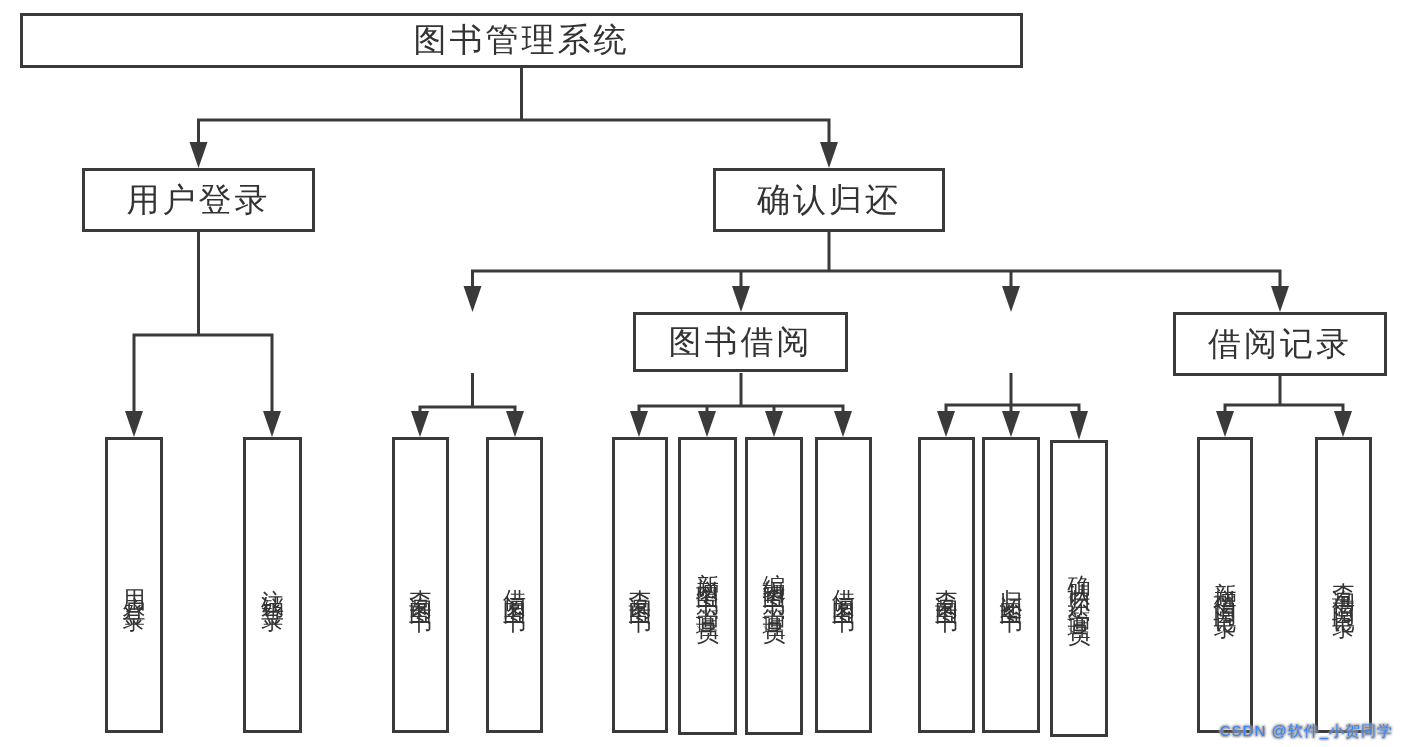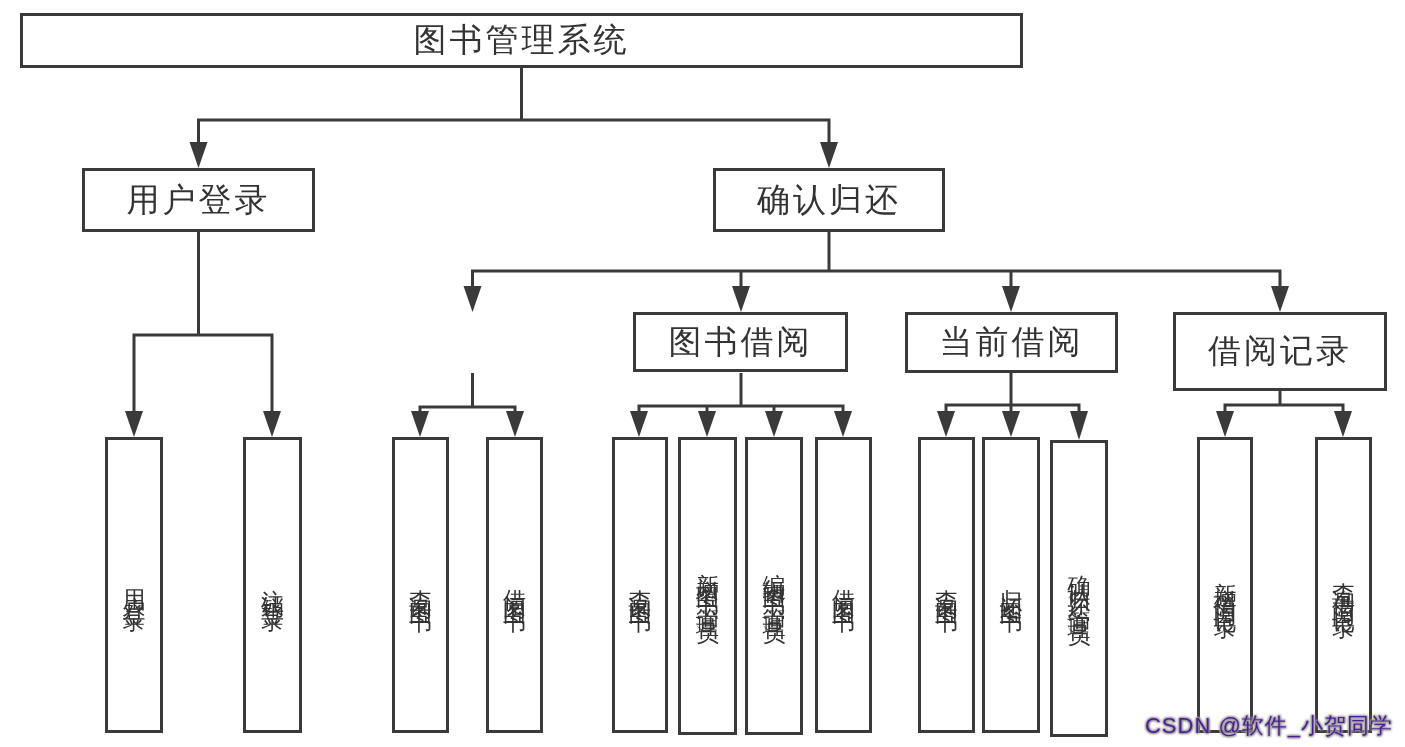--- a/index.html
+++ b/index.html
@@ -33,23 +33,23 @@
   .vbox span{
     writing-mode:vertical-rl;
     text-orientation:mixed;
     font-size:23px;
     letter-spacing:7px;
     line-height:1;
   }
   .watermark{
     position:absolute;
     right:12px;bottom:6px;
-    font-size:22px;
+    font-size:15px;
     letter-spacing:1px;
-    color:#4c1d95;
+    color:#3b82f6;
     text-shadow:1px 1px 2px #8f8f8f,-1px -1px 2px #a8a8a8,1px -1px 2px #a0a0a0,-1px 1px 2px #a0a0a0;
     white-space:nowrap;
     margin-left:40px;
   }
 </style>
 </head>
 <body>
 
 <div class="canvas">
 
@@ -96,24 +96,21 @@
   <div class="box hbox" style="left:82px;top:168px;width:233px;height:64px">
     <span>用户登录</span>
   </div>
   <div class="box hbox" style="left:713px;top:168px;width:232px;height:64px">
     <span>确认归还</span>
   </div>
 
   <div class="box hbox" style="left:633px;top:312px;width:215px;height:60px">
     <span>图书借阅</span>
   </div>
-  <div class="box hbox" style="left:905px;top:312px;width:213px;height:61px">
-    <span>当前借阅</span>
-  </div>
-  <div class="box hbox" style="left:1173px;top:312px;width:214px;height:79px">
+  <div class="box hbox" style="left:1173px;top:312px;width:214px;height:64px">
     <span>借阅记录</span>
   </div>
 
   <div class="box vbox" style="left:105px;top:437px;width:58px;height:296px">
     <span>用户登录</span>
   </div>
   <div class="box vbox" style="left:243px;top:437px;width:59px;height:296px">
     <span>注销登录</span>
   </div>
 

